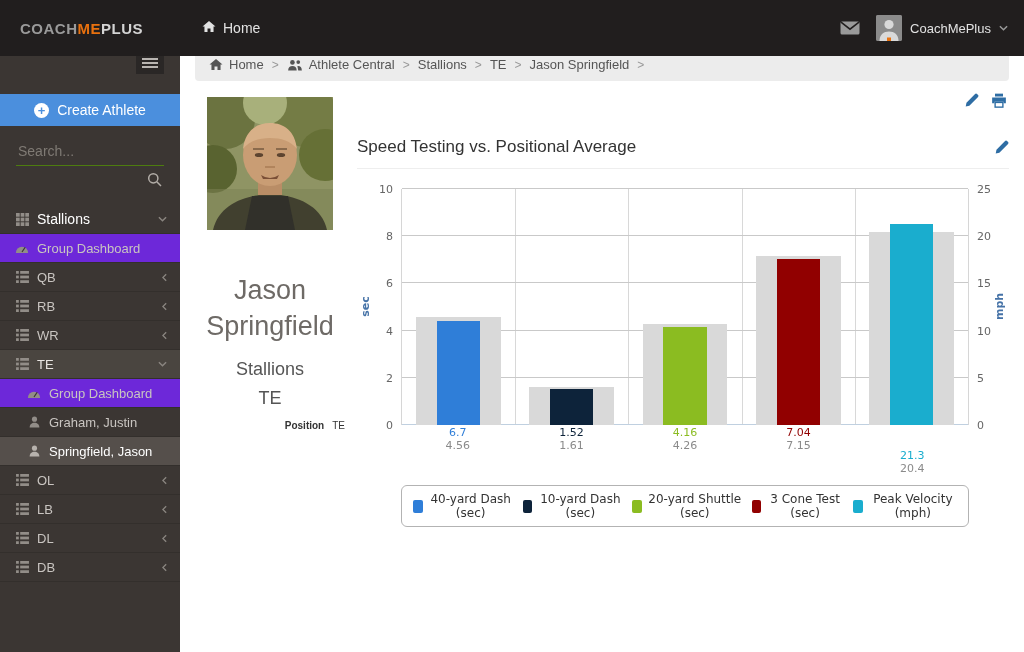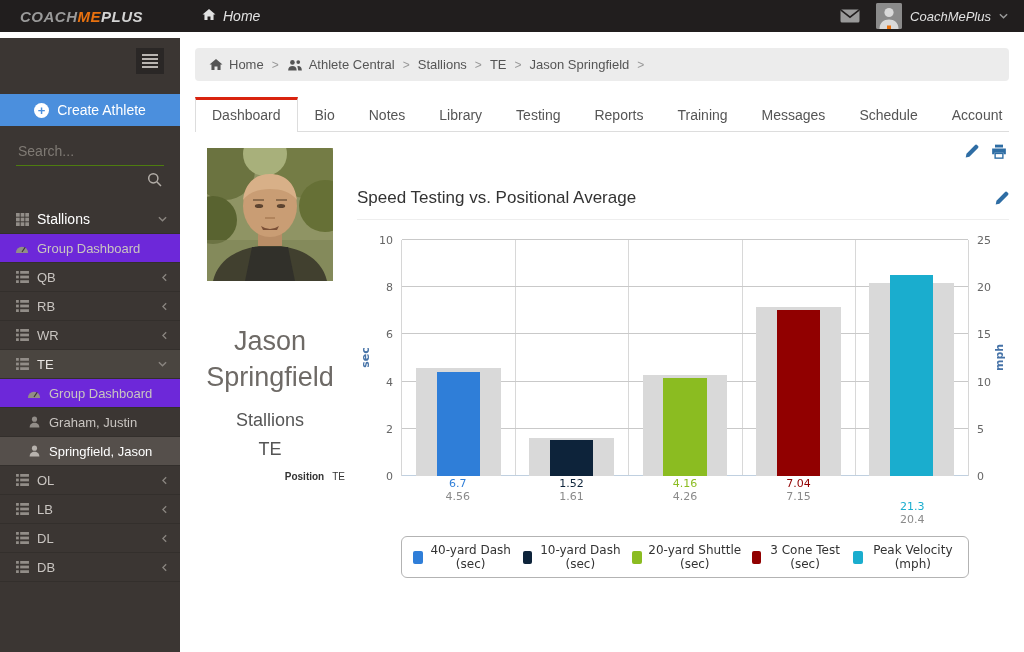--- a/index.html
+++ b/index.html
@@ -1,21 +1,21 @@
 <!DOCTYPE html>
 <html><head>
 <meta charset="utf-8">
 <style>
   * { margin:0; padding:0; box-sizing:border-box; }
   html,body { width:1024px; height:652px; overflow:hidden; background:#fff;
     font-family:"Liberation Sans", sans-serif; }
 
   
-  .topbar { position:absolute; top:0; left:0; right:0; height:32px; background:#211e1e;
-    display:flex; align-items:center; color:#ddd; z-index:30;font-style:italic; }
+  .topbar { position:absolute; top:0; left:0; right:0; height:56px; background:#211e1e;
+    display:flex; align-items:center; color:#ddd; z-index:30; }
   .logo { width:180px; padding-left:20px; font-weight:bold; font-size:15px; letter-spacing:.5px;
     font-family:"Liberation Sans", sans-serif; }
   .logo .p1 { color:#9a9a9a; } .logo .p2 { color:#e8710f; } .logo .p3 { color:#d4d4d4; }
   .top-home { display:flex; align-items:center; gap:7px; margin-left:22px; font-size:14px;
     color:#e2e2e2; cursor:pointer; }
   .topbar-right { margin-left:auto; display:flex; align-items:center; gap:16px; padding-right:16px; }
   .envelope { color:#9a9a9a; display:flex; cursor:pointer; }
   .usermenu { display:flex; align-items:center; gap:8px; cursor:pointer; font-size:13px; color:#e2e2e2; }
   .avatar { width:26px; height:26px; border-radius:2px; overflow:hidden; background:#8b8b8b; }
   .chev-dn-top { color:#9a9a9a; display:flex; }
@@ -396,32 +396,20 @@
       <span class="crumb-sep">&gt;</span>
       <span class="crumb">
         <span>TE</span>
       </span>
       <span class="crumb-sep">&gt;</span>
       <span class="crumb">
         <span>Jason Springfield</span>
       </span>
       <span class="crumb-sep">&gt;</span>
     </div>
-  <nav class="tabs">
-      <div class="tab active">Dashboard</div>
-      <div class="tab">Bio</div>
-      <div class="tab">Notes</div>
-      <div class="tab">Library</div>
-      <div class="tab">Testing</div>
-      <div class="tab">Reports</div>
-      <div class="tab">Training</div>
-      <div class="tab">Messages</div>
-      <div class="tab">Schedule</div>
-      <div class="tab">Account</div>
-    </nav>
 
   <section class="content">
     <div class="card-actions">
       <span>
           <svg width="15" height="15" viewBox="0 0 14 14">
             <path d="M10.1 1.1a1.6 1.6 0 0 1 2.3 0l.5.5a1.6 1.6 0 0 1 0 2.3L5 11.8l-3.4.7.7-3.4Z" fill="currentColor"></path>
           </svg>
         </span>
       <span>
           <svg width="16" height="15" viewBox="0 0 14 13">

